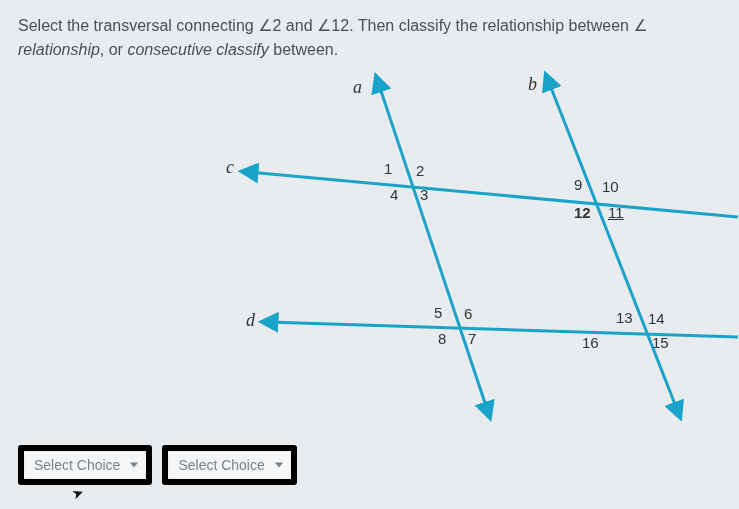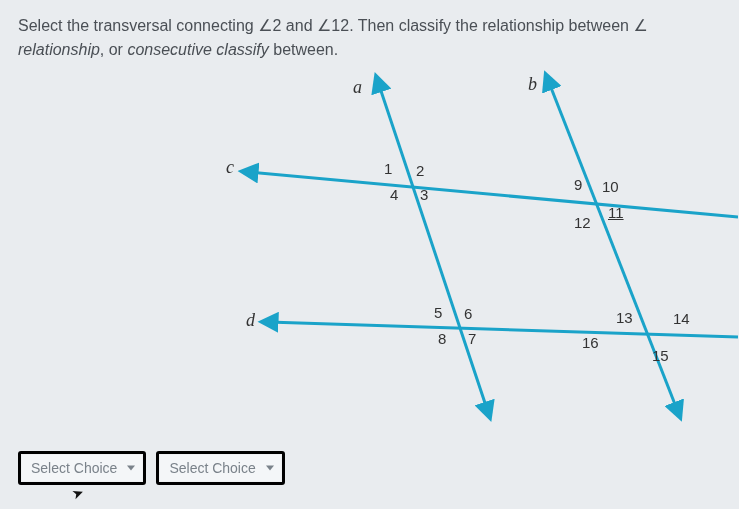--- a/index.html
+++ b/index.html
@@ -45,21 +45,21 @@
     font-style: normal;
   }
   .answer-row {
     position: absolute;
     left: 18px;
     bottom: 24px;
     display: flex;
     gap: 10px;
   }
   .select-box {
-    border: 3px solid #000000;
+    border: 6px solid #000000;
     background: #f4f6f8;
     color: #7a828a;
     font-size: 14px;
     padding: 6px 26px 6px 10px;
     border-radius: 3px;
     position: relative;
     box-shadow: inset 0 0 0 1px rgba(0,0,0,0.02);
   }
   .select-box::after {
     content: "";
@@ -113,30 +113,30 @@
   <span class="lbl" style="left:228px; top:248px;">d</span>
 
   <span class="num" style="left:366px; top:98px;">1</span>
   <span class="num" style="left:398px; top:100px;">2</span>
   <span class="num" style="left:402px; top:124px;">3</span>
   <span class="num" style="left:372px; top:124px;">4</span>
 
   <span class="num" style="left:556px; top:114px;">9</span>
   <span class="num" style="left:584px; top:116px;">10</span>
   <span class="num" style="left:590px; top:142px;text-decoration:underline;">11</span>
-  <span class="num" style="left:556px; top:152px;">12</span>
+  <span class="num" style="left:556px; top:142px;font-weight:bold;">12</span>
 
   <span class="num" style="left:416px; top:242px;">5</span>
   <span class="num" style="left:446px; top:243px;">6</span>
   <span class="num" style="left:450px; top:268px;">7</span>
   <span class="num" style="left:420px; top:268px;">8</span>
 
   <span class="num" style="left:598px; top:247px;">13</span>
-  <span class="num" style="left:630px; top:248px;margin-left:25px;">14</span>
-  <span class="num" style="left:634px; top:285px;">15</span>
+  <span class="num" style="left:630px; top:248px;">14</span>
+  <span class="num" style="left:634px; top:272px;">15</span>
   <span class="num" style="left:564px; top:272px;">16</span>
 </div>
 
 <div class="answer-row">
   <div class="select-box">
     <span>Select Choice</span>
   </div>
   <div class="select-box">
     <span>Select Choice</span>
   </div>

